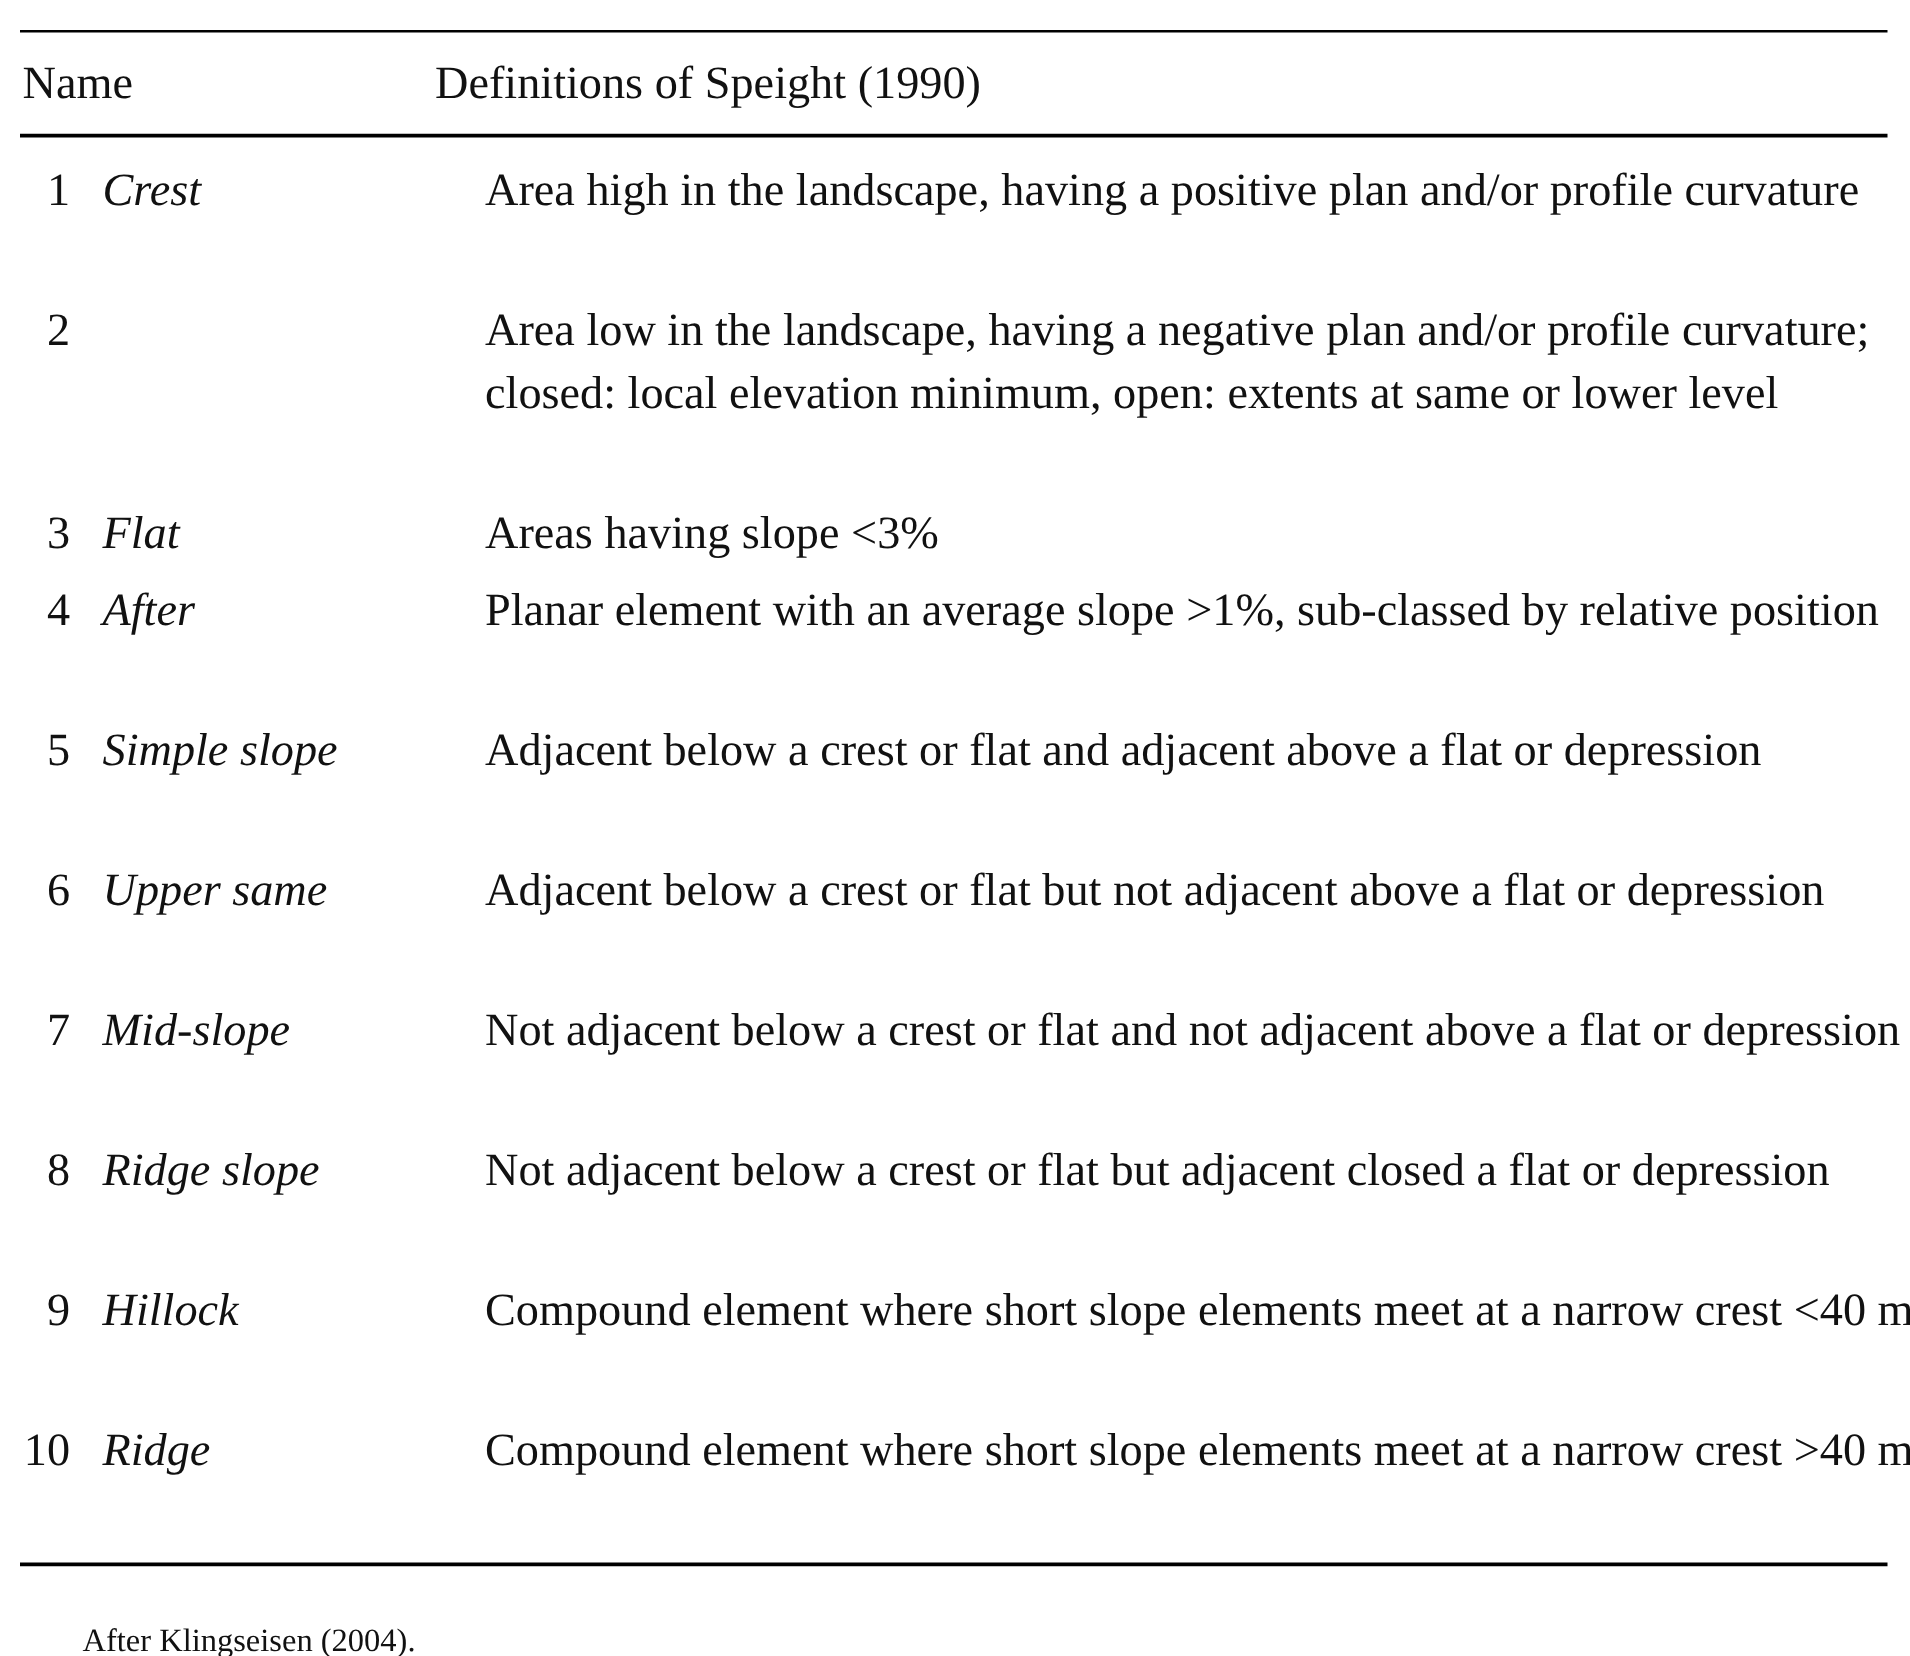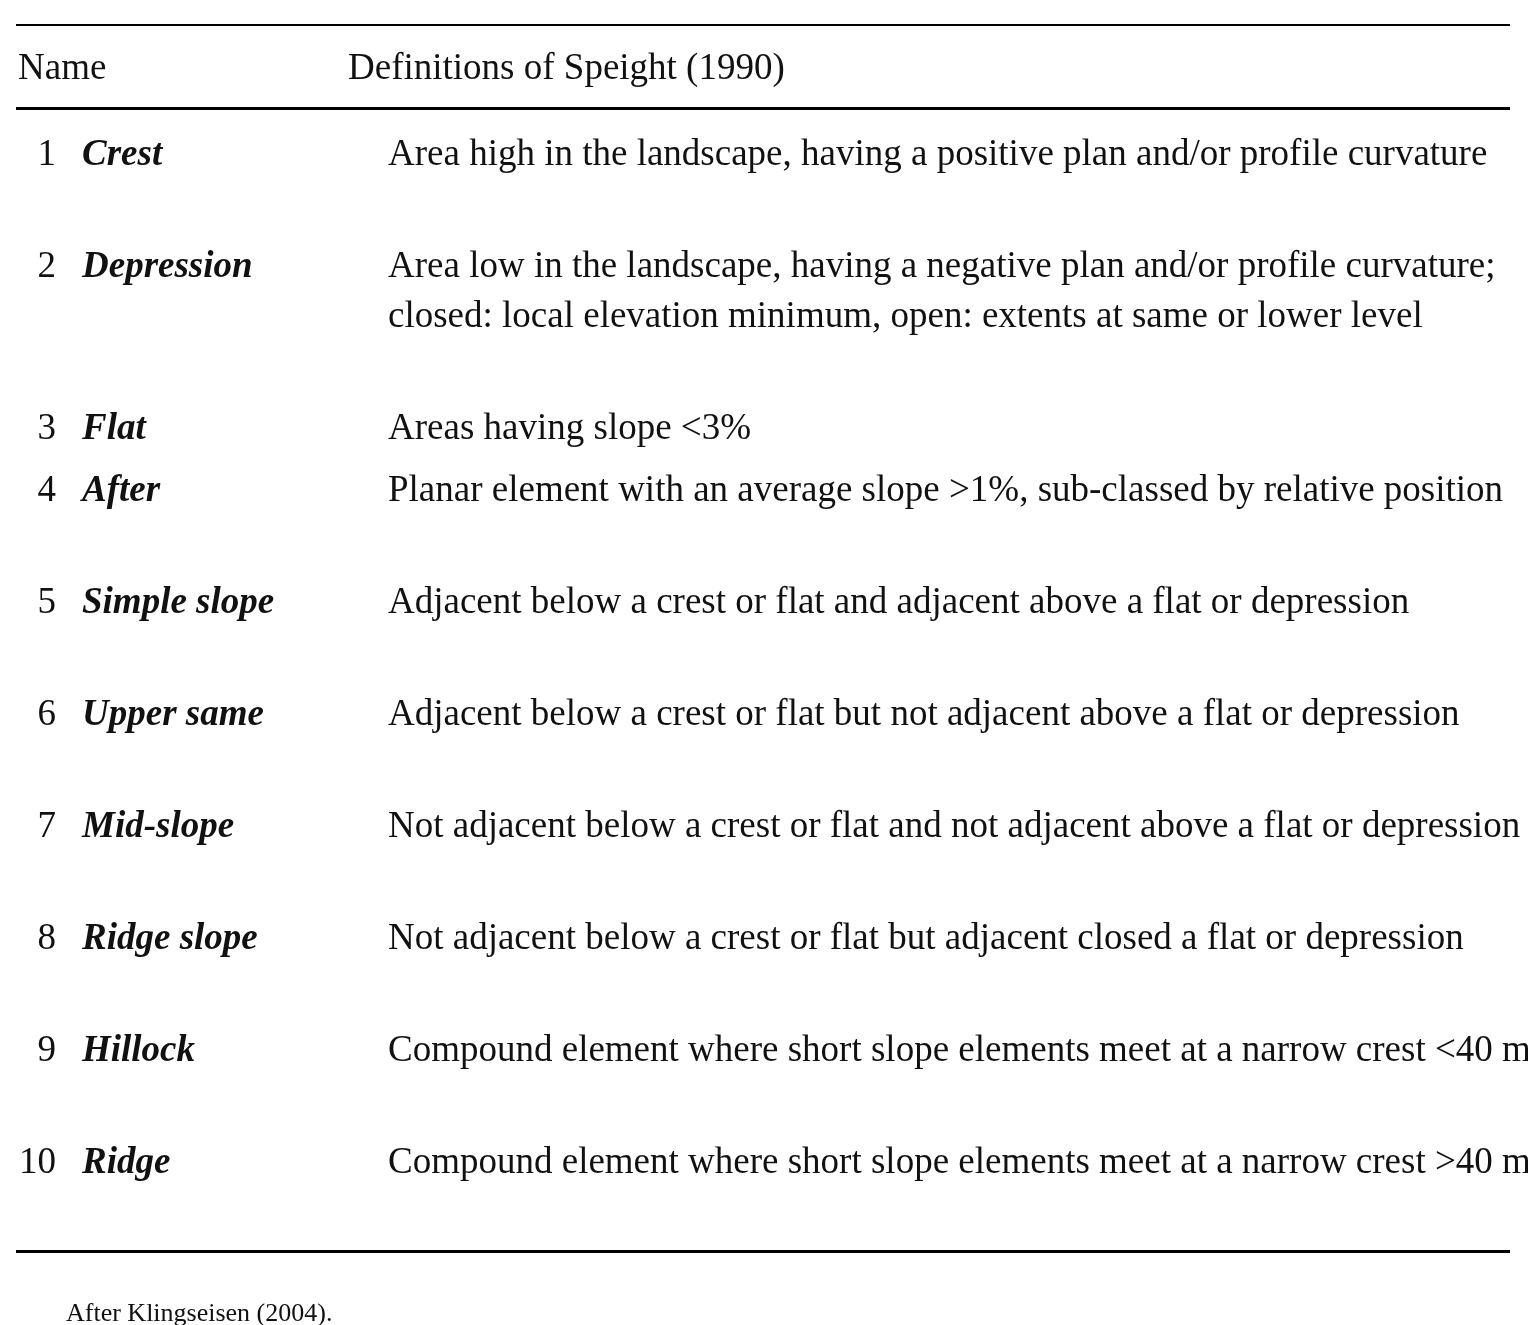--- a/index.html
+++ b/index.html
@@ -12,21 +12,21 @@
   .rule { position: absolute; left: 16px; width: 1494px; background: #000; }
   .rule-top { top: 24px; height: 1.5px; }
   .rule-mid { top: 107px; height: 2.5px; }
   .rule-bot { top: 1250px; height: 2.5px; }
   .hdr { position: absolute; top: 45px; line-height: 44px; }
   .hdr-name { left: 18px; text-align: center; }
   .hdr-def { left: 348px; font-family: Liberation Serif, serif; }
   .row { position: absolute; left: 0; width: 1528px; }
   .num { position: absolute; width: 56px; text-align: right; left: 0; line-height: 50px; }
   .name { position: absolute; left: 82px; line-height: 50px; }
-  .name .it { font-style: italic; display: block; font-weight: bold; }
+  .name .it { font-style: italic; display: block; }
   .name .sub { display: block; }
   .def { position: absolute; left: 368px; width: 1170px; line-height: 50px; margin-left: 20px; }
   .note { position: absolute; left: 66px; top: 1296px; font-size: 26px; line-height: 34px; }
 </style>
 </head>
 <body>
 
 <div class="rule rule-top"></div>
 <div class="hdr hdr-name">Name</div>
 <div class="hdr hdr-def">Definitions of Speight (1990)</div>
@@ -36,21 +36,20 @@
     <div class="row" style="top: 128px;">
       <div class="num">1</div>
       <div class="name">
         <span class="it">Crest</span>
       </div>
       <div class="def">Area high in the landscape, having a positive plan and/or profile curvature</div>
     </div>
     <div class="row" style="top: 240px;">
       <div class="num">2</div>
       <div class="name">
-        <span class="it">Depression</span>
       </div>
       <div class="def">Area low in the landscape, having a negative plan and/or profile curvature; closed: local elevation minimum, open: extents at same or lower level</div>
     </div>
     <div class="row" style="top: 402px;">
       <div class="num">3</div>
       <div class="name">
         <span class="it">Flat</span>
       </div>
       <div class="def">Areas having slope &lt;3%</div>
     </div>

